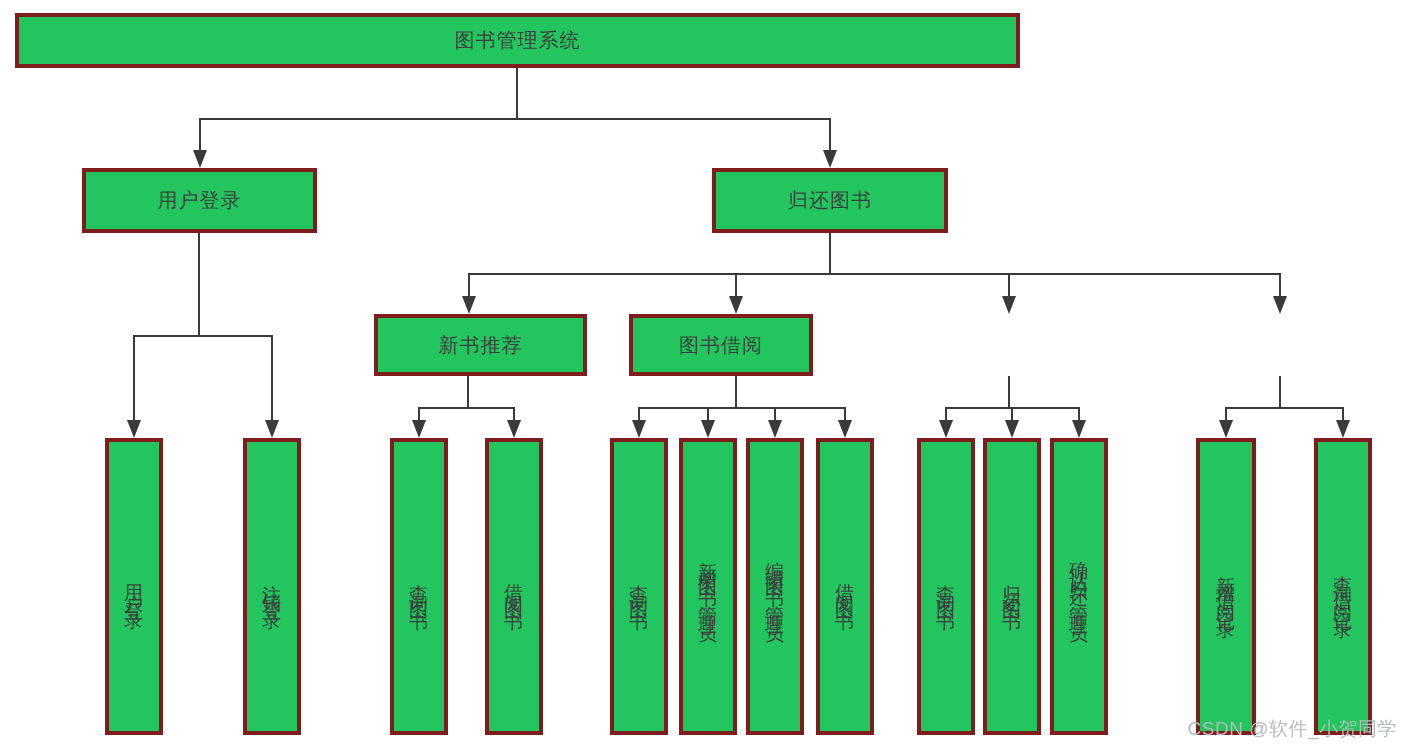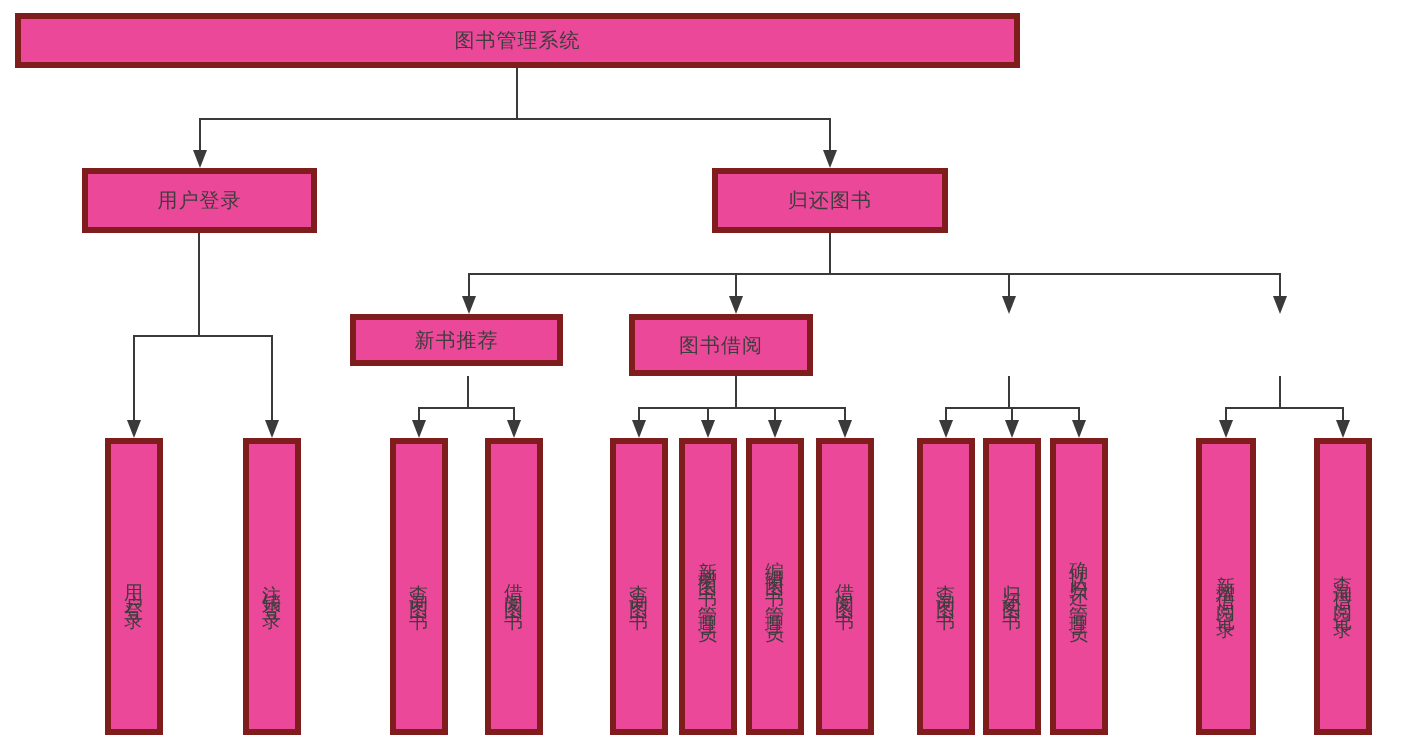--- a/index.html
+++ b/index.html
@@ -7,22 +7,22 @@
     position: relative;
     width: 1405px;
     height: 747px;
     background: #ffffff;
     font-family: "Liberation Sans", sans-serif;
     overflow: hidden;
   }
   .box {
     position: absolute;
     box-sizing: border-box;
-    background: #ec4899;
-    border: 6px solid #7f1d1d;
+    background: #22c55e;
+    border: 4px solid #7f1d1d;
     display: flex;
     align-items: center;
     justify-content: center;
     color: #3d3d3d;
   }
   .box.lvl { font-size: 20px; letter-spacing: 1px; }
   .box.leaf { font-size: 19px; }
   .box.leaf .vtxt {
     writing-mode: vertical-rl;
     letter-spacing: 9px;
@@ -57,21 +57,21 @@
     <span>图书管理系统</span>
   </div>
 
   <div class="box lvl" style="left:82px; top:168px; width:235px; height:65px;">
     <span>用户登录</span>
   </div>
   <div class="box lvl" style="left:712px; top:168px; width:236px; height:65px;">
     <span>归还图书</span>
   </div>
 
-  <div class="box lvl" style="left:350px; top:314px; width:213px; height:52px;">
+  <div class="box lvl" style="left:374px; top:314px; width:213px; height:62px;">
     <span>新书推荐</span>
   </div>
   <div class="box lvl" style="left:629px; top:314px; width:184px; height:62px;">
     <span>图书借阅</span>
   </div>
 
   <div class="box leaf" style="left:105px; top:438px; width:58px; height:297px;">
     <span class="vtxt">用户登录</span>
   </div>
   <div class="box leaf" style="left:243px; top:438px; width:58px; height:297px;">
@@ -167,14 +167,15 @@
   <div class="vl" style="left:1079px; top:407px; height:16px;"></div>
   <div class="tri" style="left:1079px; top:420px;"></div>
 
   <div class="vl" style="left:1280px; top:376px; height:33px;"></div>
   <div class="hl" style="left:1226px; top:407px; width:117px;"></div>
   <div class="vl" style="left:1226px; top:407px; height:16px;"></div>
   <div class="tri" style="left:1226px; top:420px;"></div>
   <div class="vl" style="left:1343px; top:407px; height:16px;"></div>
   <div class="tri" style="left:1343px; top:420px;"></div>
 
+  <div class="watermark">CSDN @软件_小贺同学</div>
 
 </div>
 
 </body></html>

